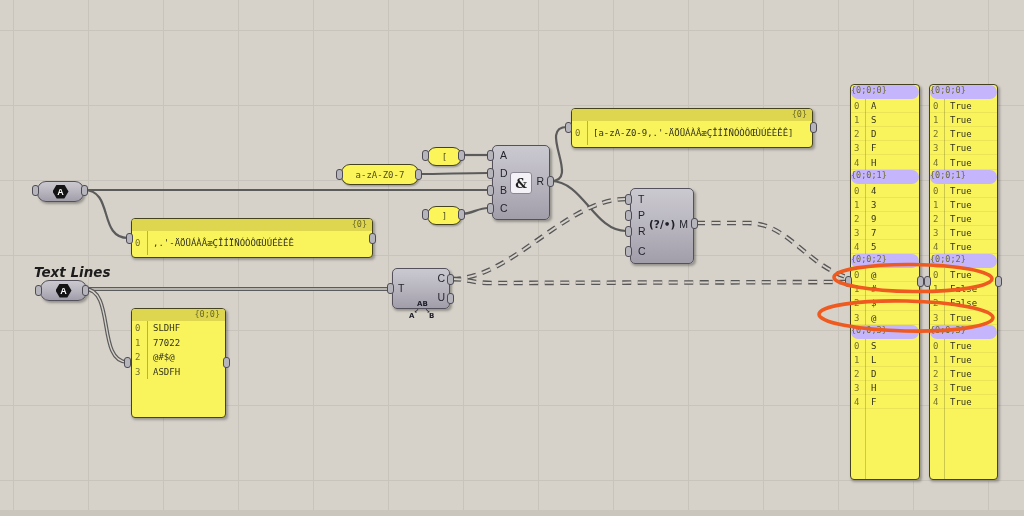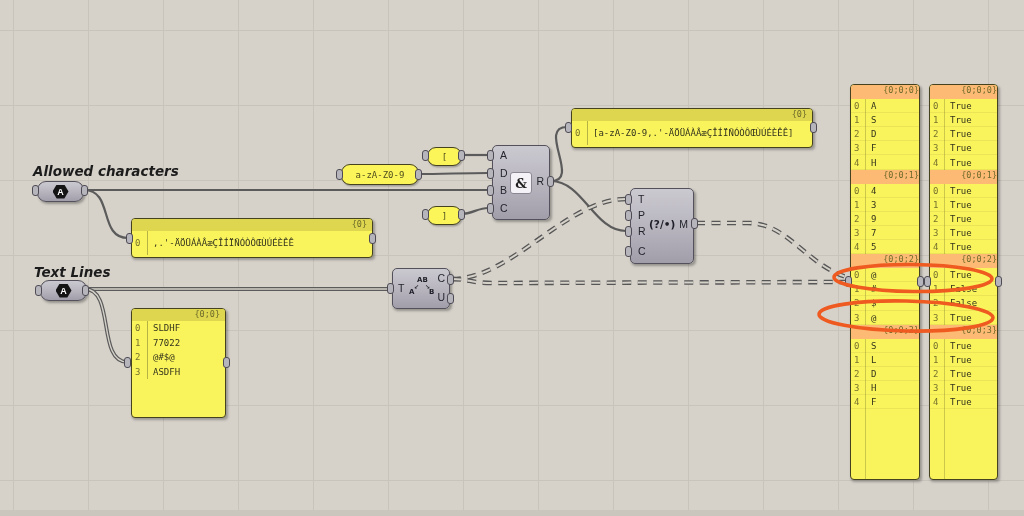--- a/index.html
+++ b/index.html
@@ -27,43 +27,43 @@
     border:1.3px solid #54515c;border-radius:5px;box-shadow:1.5px 2px 2.5px rgba(0,0,0,.3);}
   .gparam{border-radius:9px;display:flex;align-items:center;justify-content:center;}
   .hex{width:16px;height:14px;background:#141414;color:#fff;
     clip-path:polygon(26% 0,74% 0,100% 50%,74% 100%,26% 100%,0 50%);
     display:flex;align-items:center;justify-content:center;font:bold 9px "Liberation Sans",sans-serif;}
   .clabel{position:absolute;font:10.5px "Liberation Sans",sans-serif;color:#24242d;}
   .icon-box{position:absolute;width:20px;height:20px;background:#f4f2f6;border:1px solid #8b8894;
     border-radius:3px;display:flex;align-items:center;justify-content:center;
     font:bold 13px "DejaVu Serif", serif;color:#1e1e1e;}
   .match-icon{position:absolute;font:bold 10.5px "DejaVu Sans",sans-serif;color:#1e1e28;}
-  .chars-icon{position:absolute;width:28px;height:22px;font:bold 7px "DejaVu Sans",sans-serif;color:#1e1e28;}
+  .chars-icon{position:absolute;width:28px;height:22px;font:bold 7px "DejaVu Sans",sans-serif;color:#1e1e28;margin-top:24px;}
   .chars-icon .t{position:absolute;left:9px;top:0;}
   .chars-icon .a{position:absolute;left:1px;top:12px;}
   .chars-icon .b{position:absolute;left:21px;top:12px;}
   .chars-icon .ar1{position:absolute;left:6px;top:7px;font-size:6px;}
   .chars-icon .ar2{position:absolute;left:17px;top:7px;font-size:6px;}
   
   .cap{z-index:3;background:#fbf55a;border:1.3px solid #45431f;border-radius:9px;
     box-shadow:1px 1.5px 1.5px rgba(0,0,0,.25);display:flex;align-items:center;justify-content:center;
     font:9px "DejaVu Sans Mono", monospace;color:#514f1e;}
   
   .panel{z-index:3;background:#faf45c;border:1.4px solid #45431f;border-radius:4px;
     box-shadow:1.5px 2px 2.5px rgba(0,0,0,.28);overflow:hidden;}
   .p-head{height:12px;line-height:12px;background:#ddd64e;color:#6d6a2b;
     font:8.5px "DejaVu Sans Mono",monospace;text-align:right;padding-right:5px;}
   .p-row{display:flex;font:9px "DejaVu Sans Mono",monospace;align-items:center;}
   .p-idx{width:12px;padding-left:3px;flex:none;color:#75722e;
     border-right:1px solid rgba(100,98,40,.45);align-self:stretch;display:flex;align-items:center;}
   .p-val{padding-left:5px;color:#33331d;white-space:pre;}
   .tall{z-index:3;}
   .tall::after{content:"";position:absolute;left:14px;top:0;bottom:0;width:1px;background:rgba(100,98,40,.3);}
-  .tp-head{position:relative;z-index:1;height:14.1px;line-height:14.1px;background:#fdba74;
-    text-align:right;color:#6d6a2b;font:8.5px "DejaVu Sans Mono",monospace;}
+  .tp-head{position:relative;z-index:1;height:14.1px;line-height:14.1px;background:#c4b5fd;
+    text-align:left;color:#6d6a2b;font:8.5px "DejaVu Sans Mono",monospace;border-radius:7px;}
   .tp-row{height:14.1px;display:flex;align-items:center;font:9px "DejaVu Sans Mono",monospace;
     box-shadow:inset 0 -1px rgba(120,118,50,.12);}
   .tp-idx{width:11px;padding-left:3px;flex:none;color:#75722e;}
   .tp-val{padding-left:6px;color:#33331d;}
   
   .nub{position:absolute;z-index:4;width:5px;height:9px;background:#b7b5bc;
     border:1px solid #4e4b55;border-radius:3px;}
   .edge-bottom{z-index:2;left:0;bottom:0;width:1024px;height:6px;background:#cac6be;}
 </style>
 </head>
@@ -84,36 +84,35 @@
     <path class="double" d="M85,289 C115,289 97,362 127,362"></path>
       <path class="double-core" d="M85,289 C115,289 97,362 127,362"></path>
     <path class="hollow" d="M452,279 C512,279 566,199 626,199"></path>
       <path class="hollow-core" d="M452,279 C512,279 566,199 626,199"></path>
     <path class="hollow" d="M452,279 C468,279 472,283 492,283 L846,282"></path>
       <path class="hollow-core" d="M452,279 C468,279 472,283 492,283 L846,282"></path>
     <path class="hollow" d="M696,223 H748 C795,223 812,281 872,281 H925"></path>
       <path class="hollow-core" d="M696,223 H748 C795,223 812,281 872,281 H925"></path>
   </svg>
 
-  <div class="abs glabel" style="left:33px;top:163px;">Allowed characters</div>
   <div class="abs glabel" style="left:34px;top:264px;">Text Lines</div>
 
   <div class="abs gcomp gparam" style="left:37px;top:181px;width:45px;height:19px;">
     <span class="hex">
         <span>A</span>
       </span>
   </div>
   <div class="abs gcomp gparam" style="left:40px;top:280px;width:45px;height:19px;">
     <span class="hex">
         <span>A</span>
       </span>
   </div>
 
   <div class="abs cap" style="left:427px;top:147px;width:33px;height:17px;">[</div>
-  <div class="abs cap" style="left:341px;top:164px;width:76px;height:19px;">a-zA-Z0-9</div>
+  <div class="abs cap" style="left:341px;top:164px;width:76px;height:19px;">a-zA-Z0-7</div>
   <div class="abs cap" style="left:427px;top:206px;width:33px;height:17px;">]</div>
 
   <div class="abs gcomp" style="left:492px;top:145px;width:56px;height:73px;">
     <span class="clabel" style="left:7px;top:3px;">A</span>
     <span class="clabel" style="left:7px;top:21px;">D</span>
     <span class="clabel" style="left:7px;top:38px;">B</span>
     <span class="clabel" style="left:7px;top:56px;">C</span>
     <span class="icon-box" style="left:17px;top:26px;">&amp;</span>
     <span class="clabel" style="right:5px;top:29px;">R</span>
   </div>

